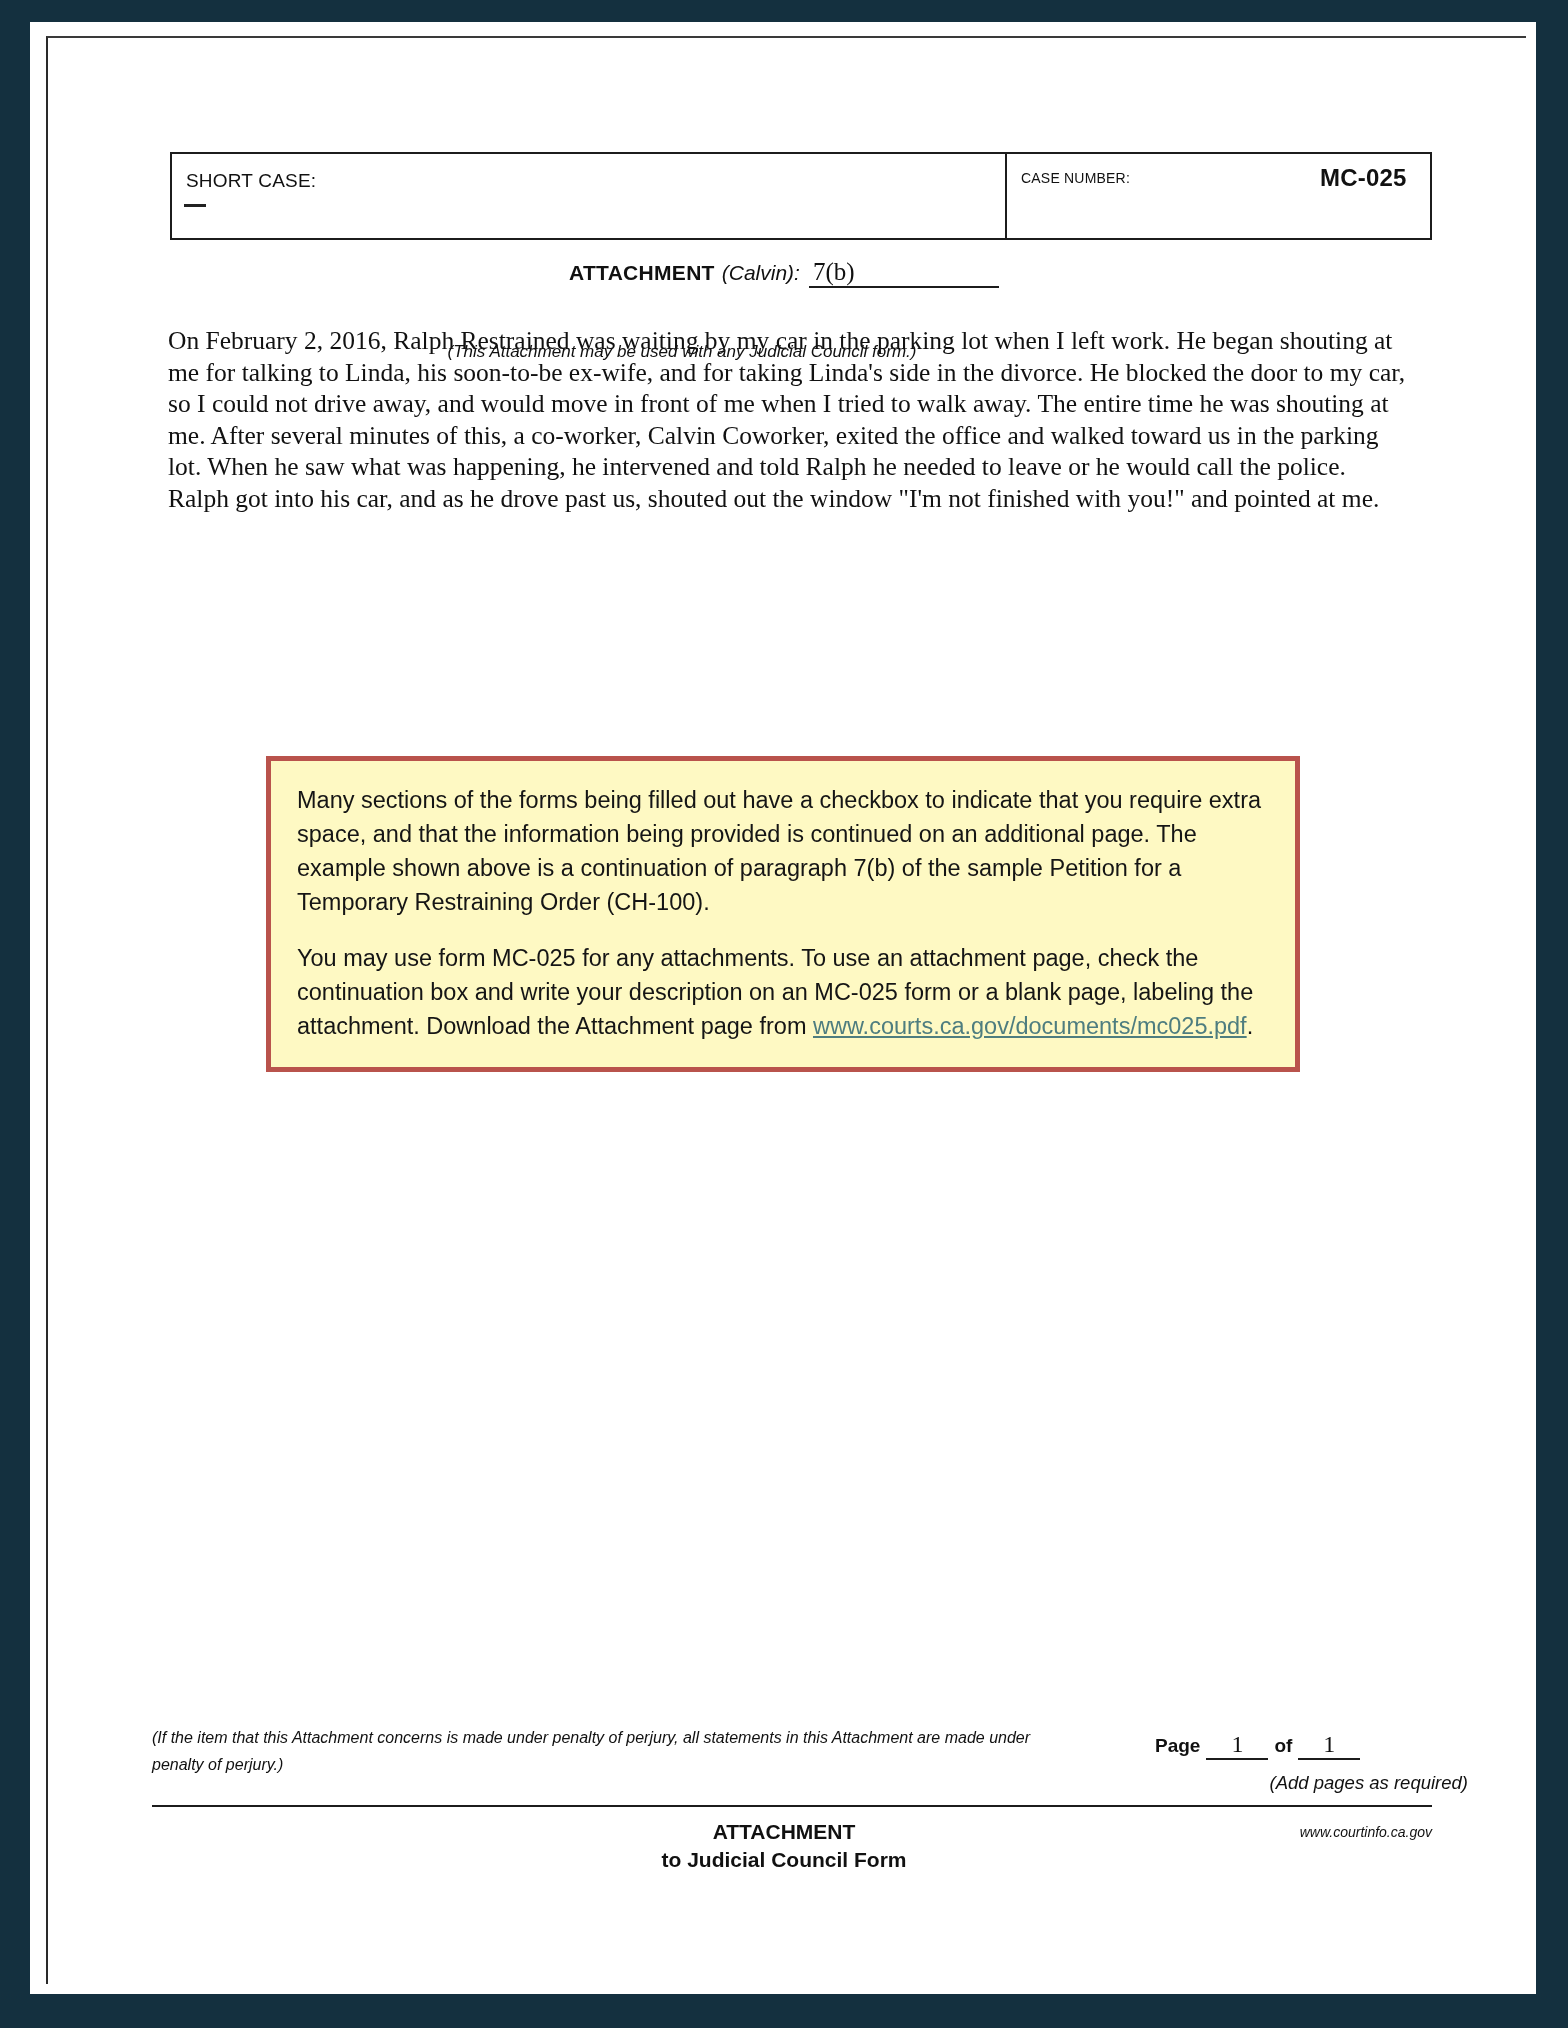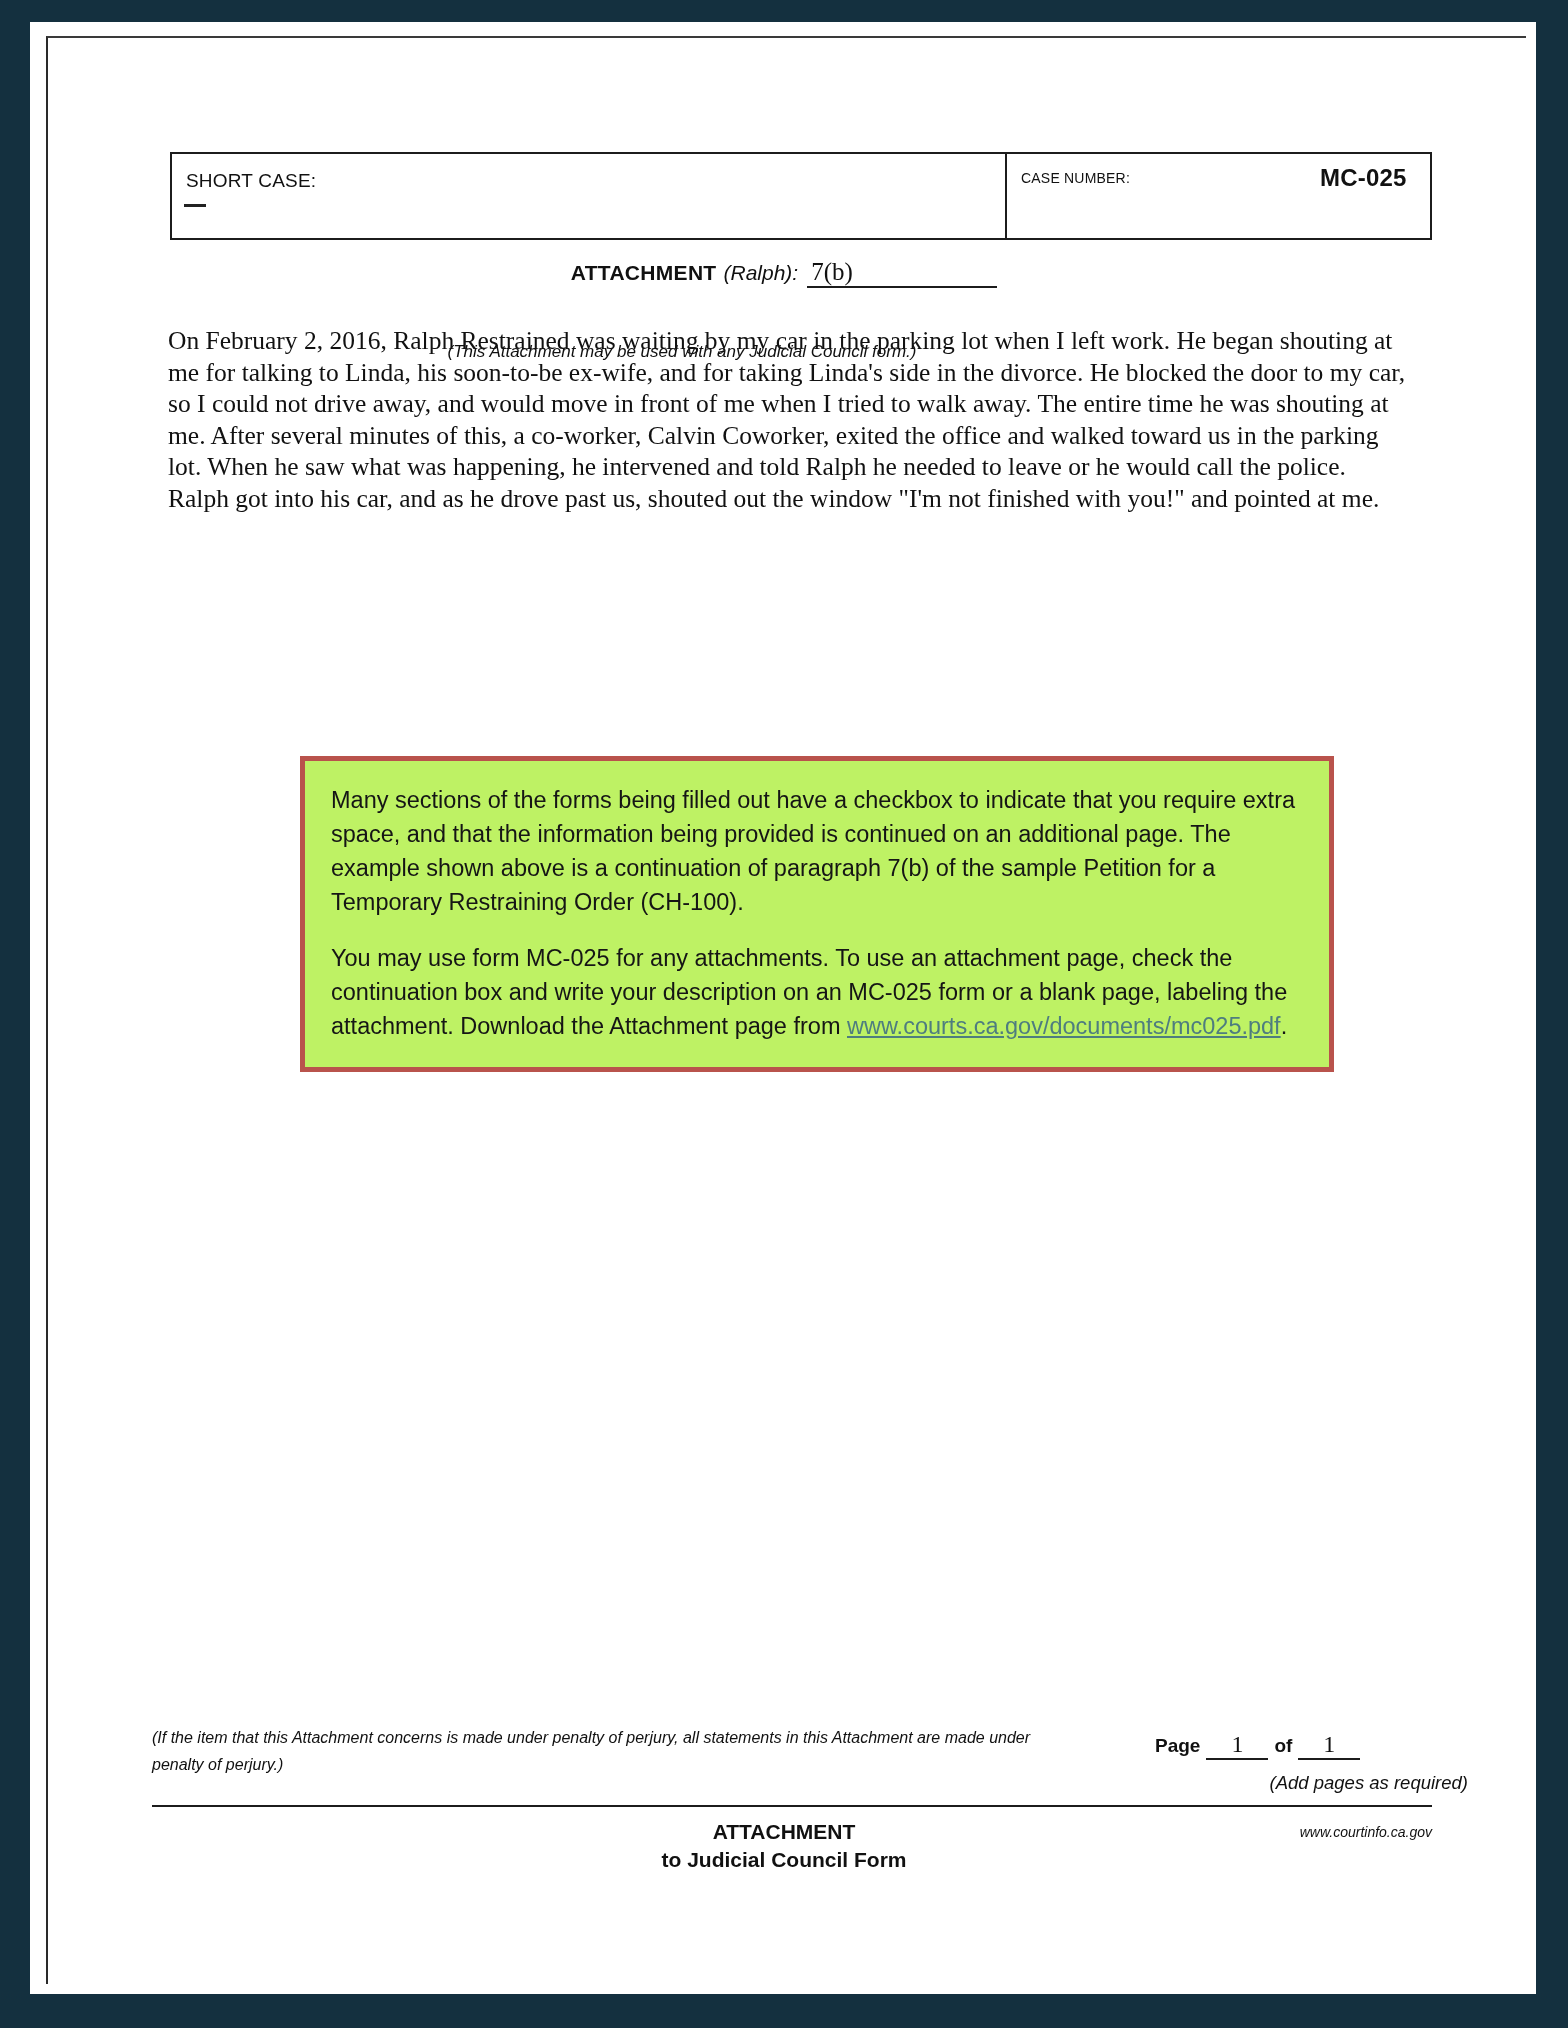--- a/index.html
+++ b/index.html
@@ -174,23 +174,22 @@
   }
 
   
   .callout {
     position: absolute;
     left: 266px;
     top: 756px;
     width: 1034px;
     box-sizing: border-box;
     border: 5px solid #b9534c;
-    background: #bef264;
+    background: #fef9c3;
     padding: 22px 16px 24px 26px;
-    margin-left: 34px;
   }
   .callout p {
     margin: 0;
     font-size: 23.5px;
     line-height: 34px;
     color: #151515;
   }
   .callout p + p {
     margin-top: 22px;
   }
@@ -303,21 +302,21 @@
     <div class="short-title-cell">
       <span class="short-title-label">SHORT CASE:</span>
       <span class="short-title-dash"></span>
     </div>
     <div class="case-number-cell">
       <span class="case-number-label">CASE NUMBER:</span>
     </div>
   </div>
 
   <div class="attachment-heading">
-    <span class="att-word">ATTACHMENT</span><span class="att-number-label">(Ralph):</span><span class="attachment-number-slot"><span class="attachment-number-value">7(b)</span></span>
+    <span class="att-word">ATTACHMENT</span><span class="att-number-label">(Calvin):</span><span class="attachment-number-slot"><span class="attachment-number-value">7(b)</span></span>
   </div>
 
   <div class="attachment-subnote">(This Attachment may be used with any Judicial Council form.)</div>
 
   <div class="narrative">On February 2, 2016, Ralph Restrained was waiting by my car in the parking lot when I left work. He began shouting at me for talking to Linda, his soon-to-be ex-wife, and for taking Linda's side in the divorce. He blocked the door to my car, so I could not drive away, and would move in front of me when I tried to walk away. The entire time he was shouting at me. After several minutes of this, a co-worker, Calvin Coworker, exited the office and walked toward us in the parking lot. When he saw what was happening, he intervened and told Ralph he needed to leave or he would call the police. Ralph got into his car, and as he drove past us, shouted out the window "I'm not finished with you!" and pointed at me.</div>
 
   <div class="callout">
     <p>Many sections of the forms being filled out have a checkbox to indicate that you require extra space, and that the information being provided is continued on an additional page. The example shown above is a continuation of paragraph 7(b) of the sample Petition for a Temporary Restraining Order (CH-100).</p>
     <p><span>You may use form MC-025 for any attachments. To use an attachment page, check the continuation box and write your description on an MC-025 form or a blank page, labeling the attachment. Download the Attachment page from </span><span class="callout-link">www.courts.ca.gov/documents/mc025.pdf</span><span>.</span></p>
   </div>

